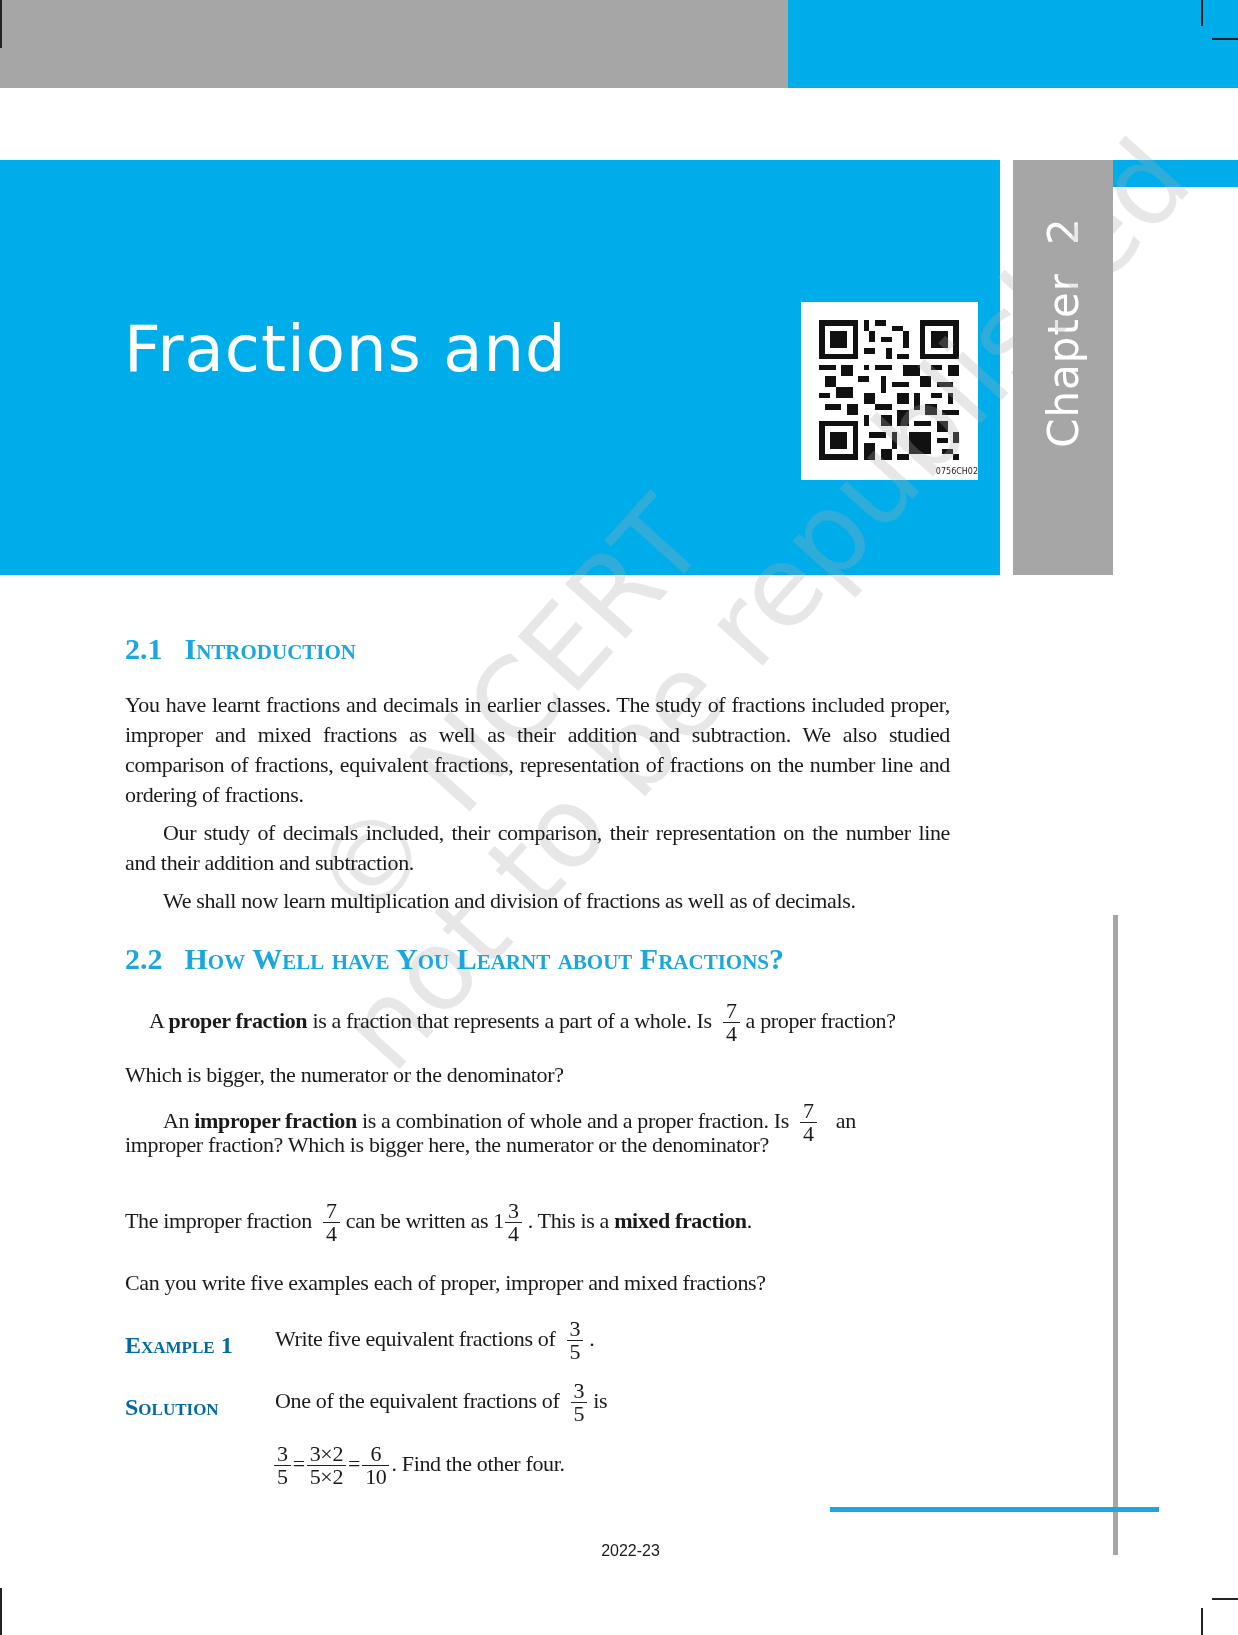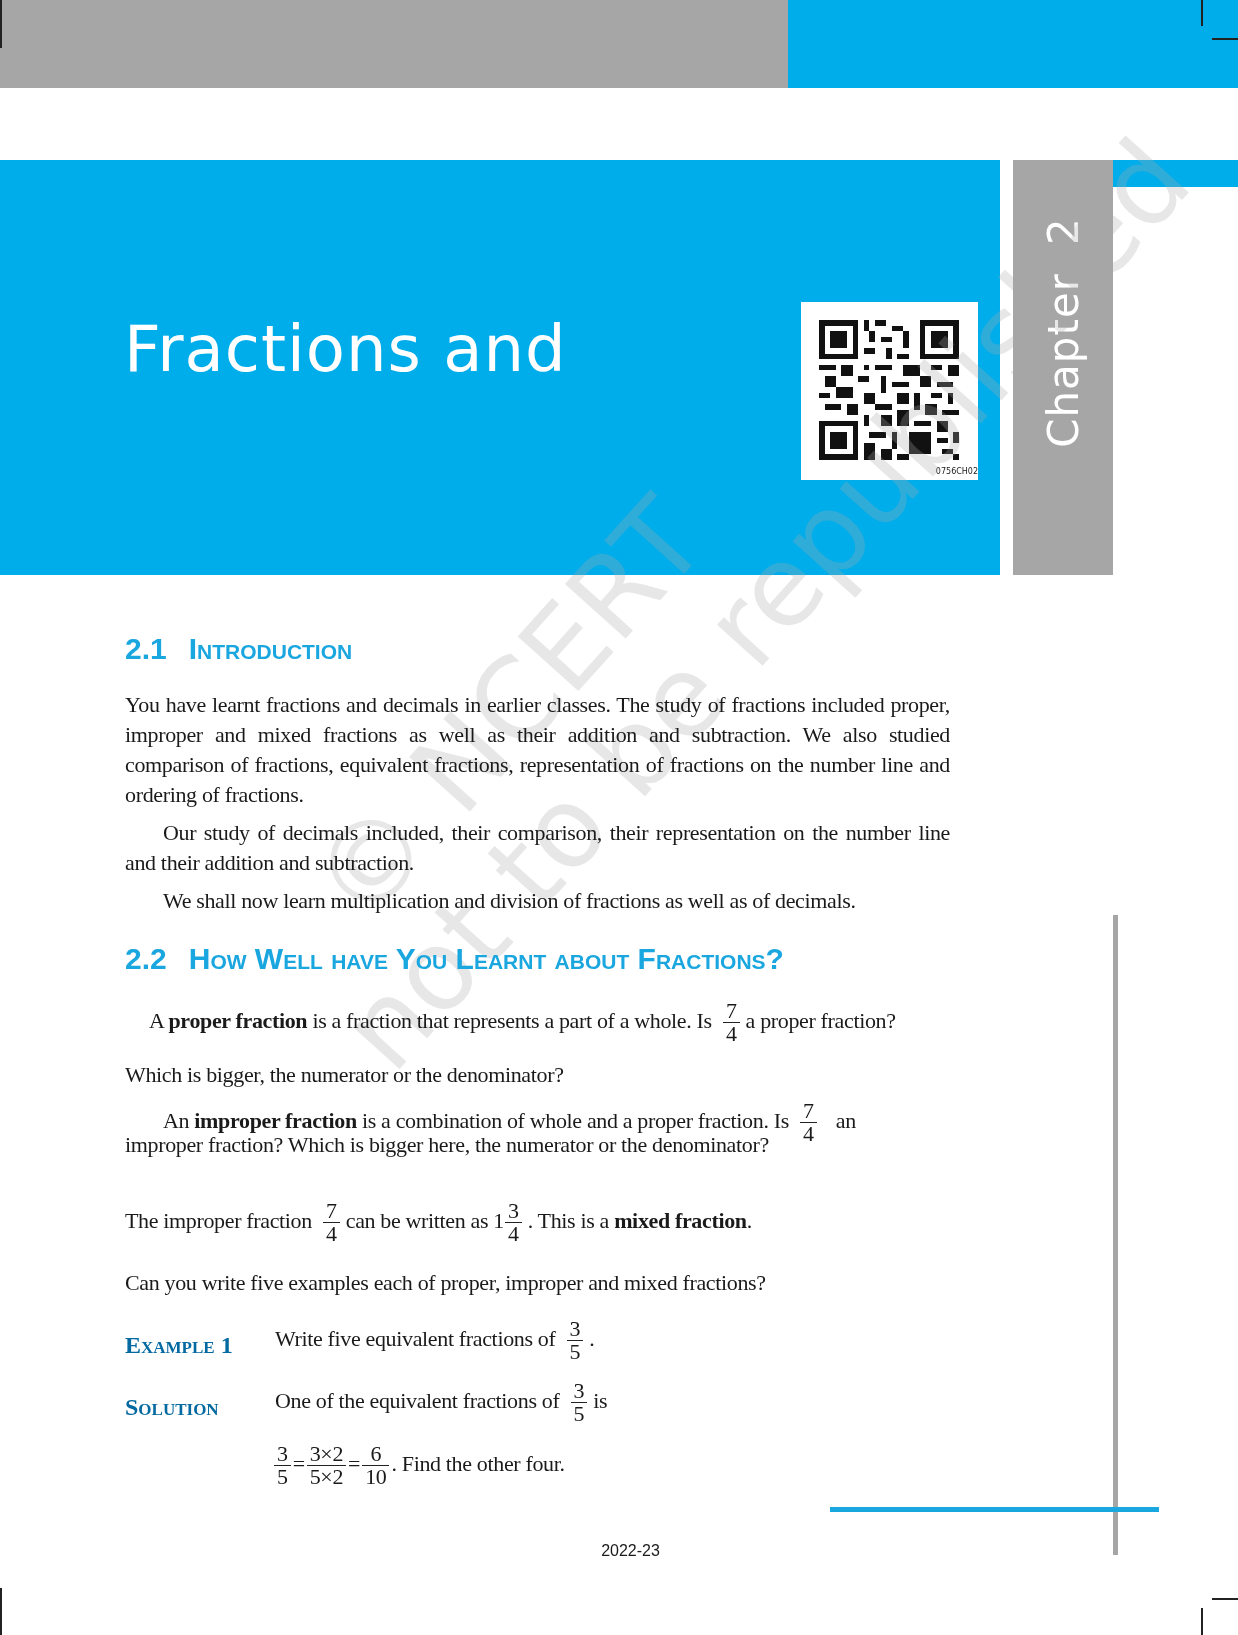--- a/index.html
+++ b/index.html
@@ -53,21 +53,21 @@
       left: 230px; top: 930px; width: 1100px;
       transform-origin: 0 0; transform: rotate(-48deg);
       font-family: "DejaVu Sans", sans-serif;
       color: rgba(170,170,170,0.28);
       font-size: 112px; line-height: 120px; white-space: nowrap;
       pointer-events: none;
     }
 
     
     .section-heading {
-      color: #1aa6df; font-family: Liberation Sans, sans-serif; font-weight: bold;
+      color: #1aa6df; font-family: Liberation Serif, serif; font-weight: bold;
       font-size: 30px; white-space: nowrap;
     }
     .section-heading .sec-num { margin-right: 22px; font-size: 30px; }
     .sc { font-variant: small-caps; }
 
     .para {
       left: 125px; width: 825px;
       font-size: 22px; line-height: 30px; text-align: justify;
       letter-spacing: -0.35px;
     }

